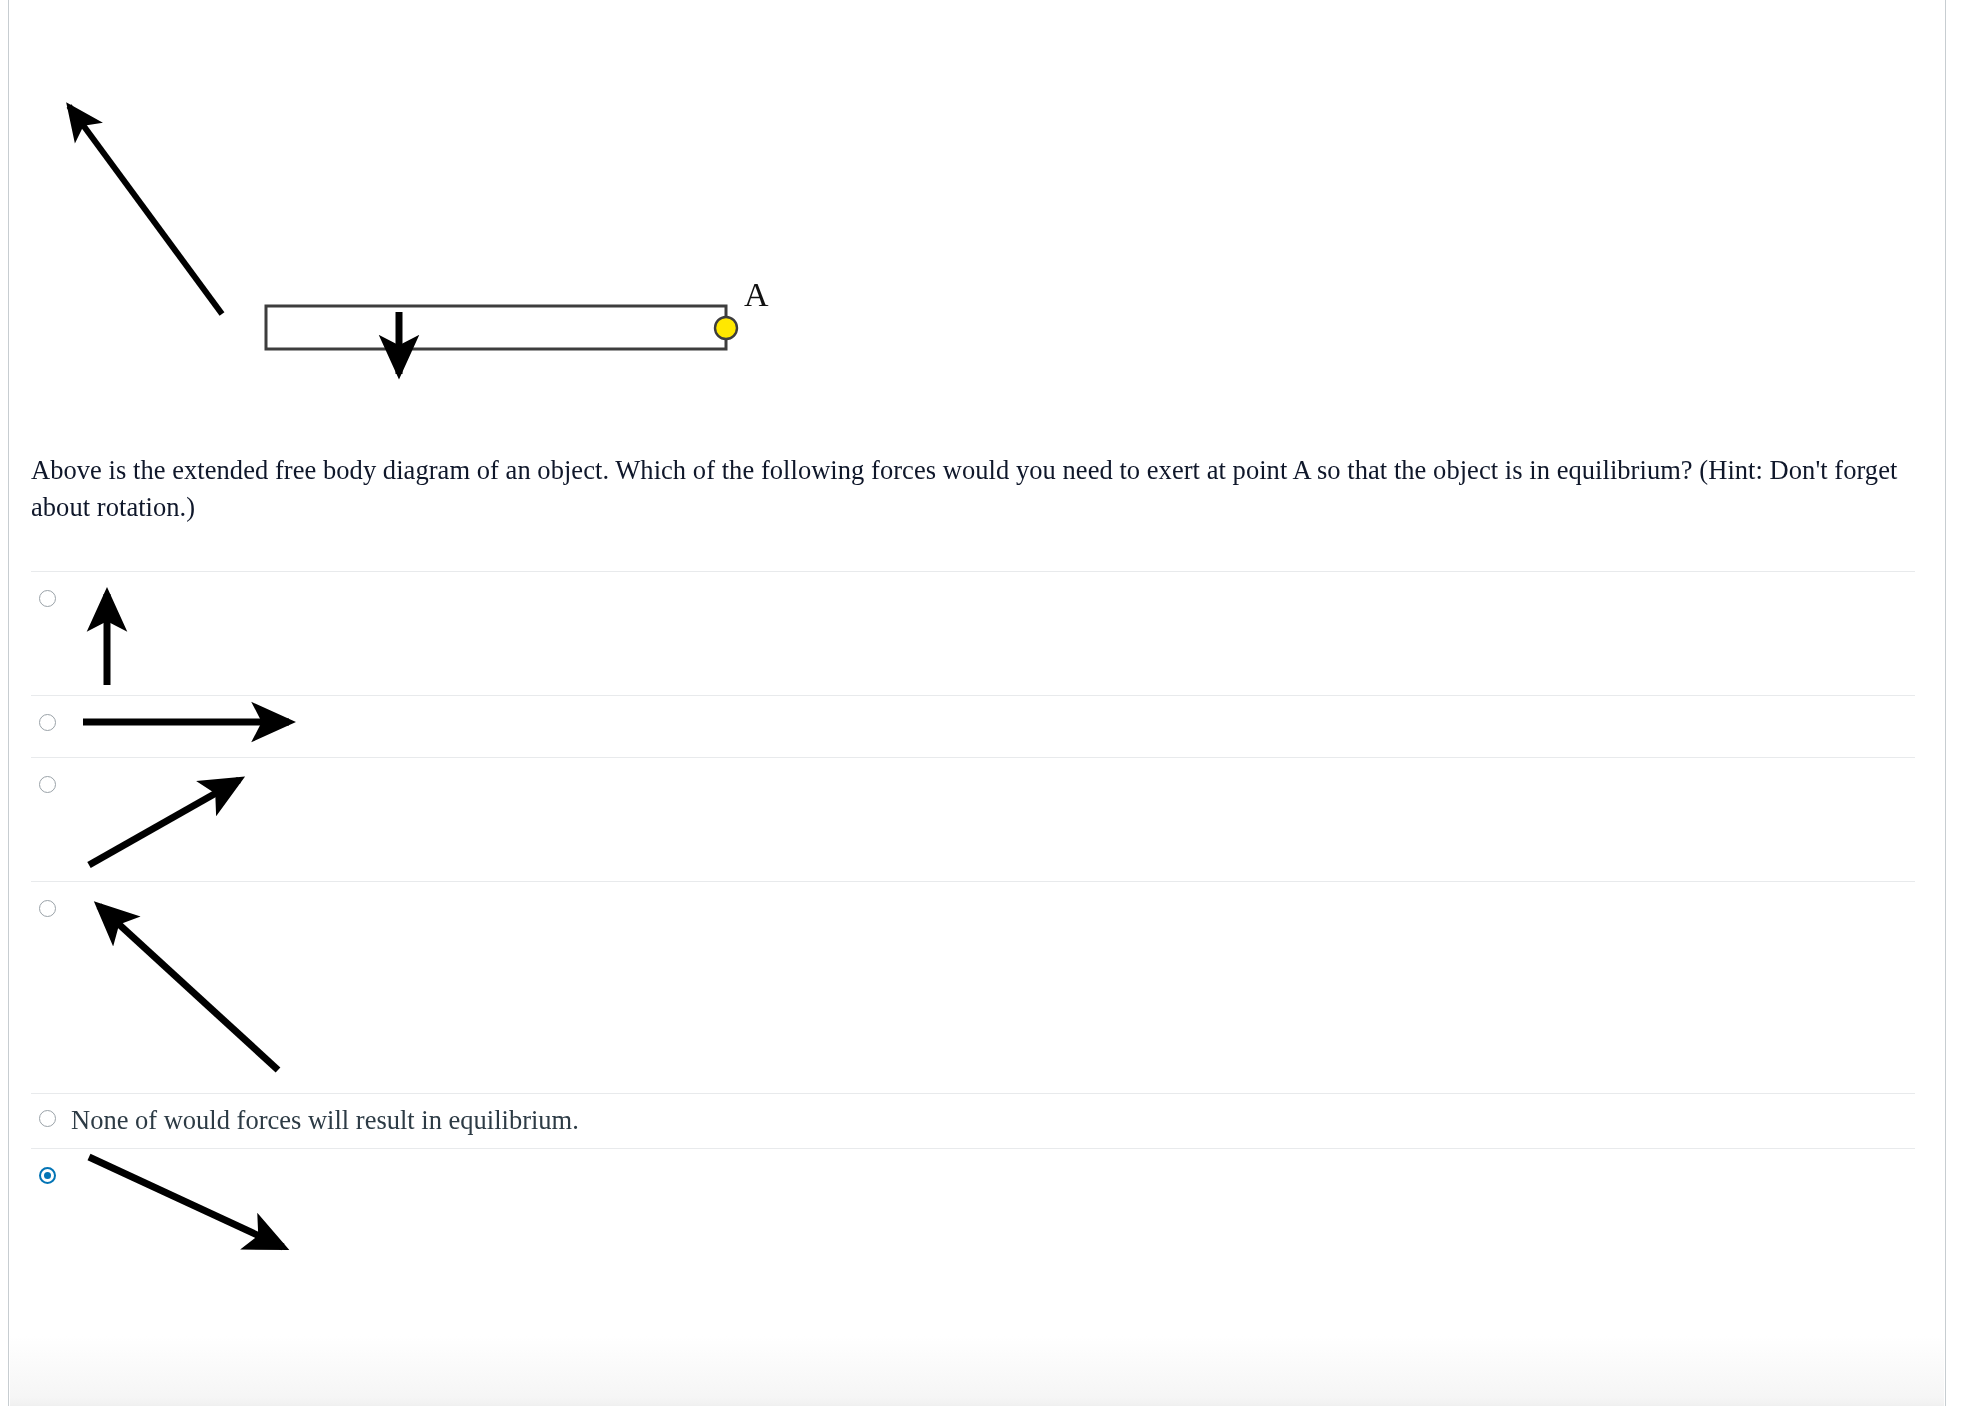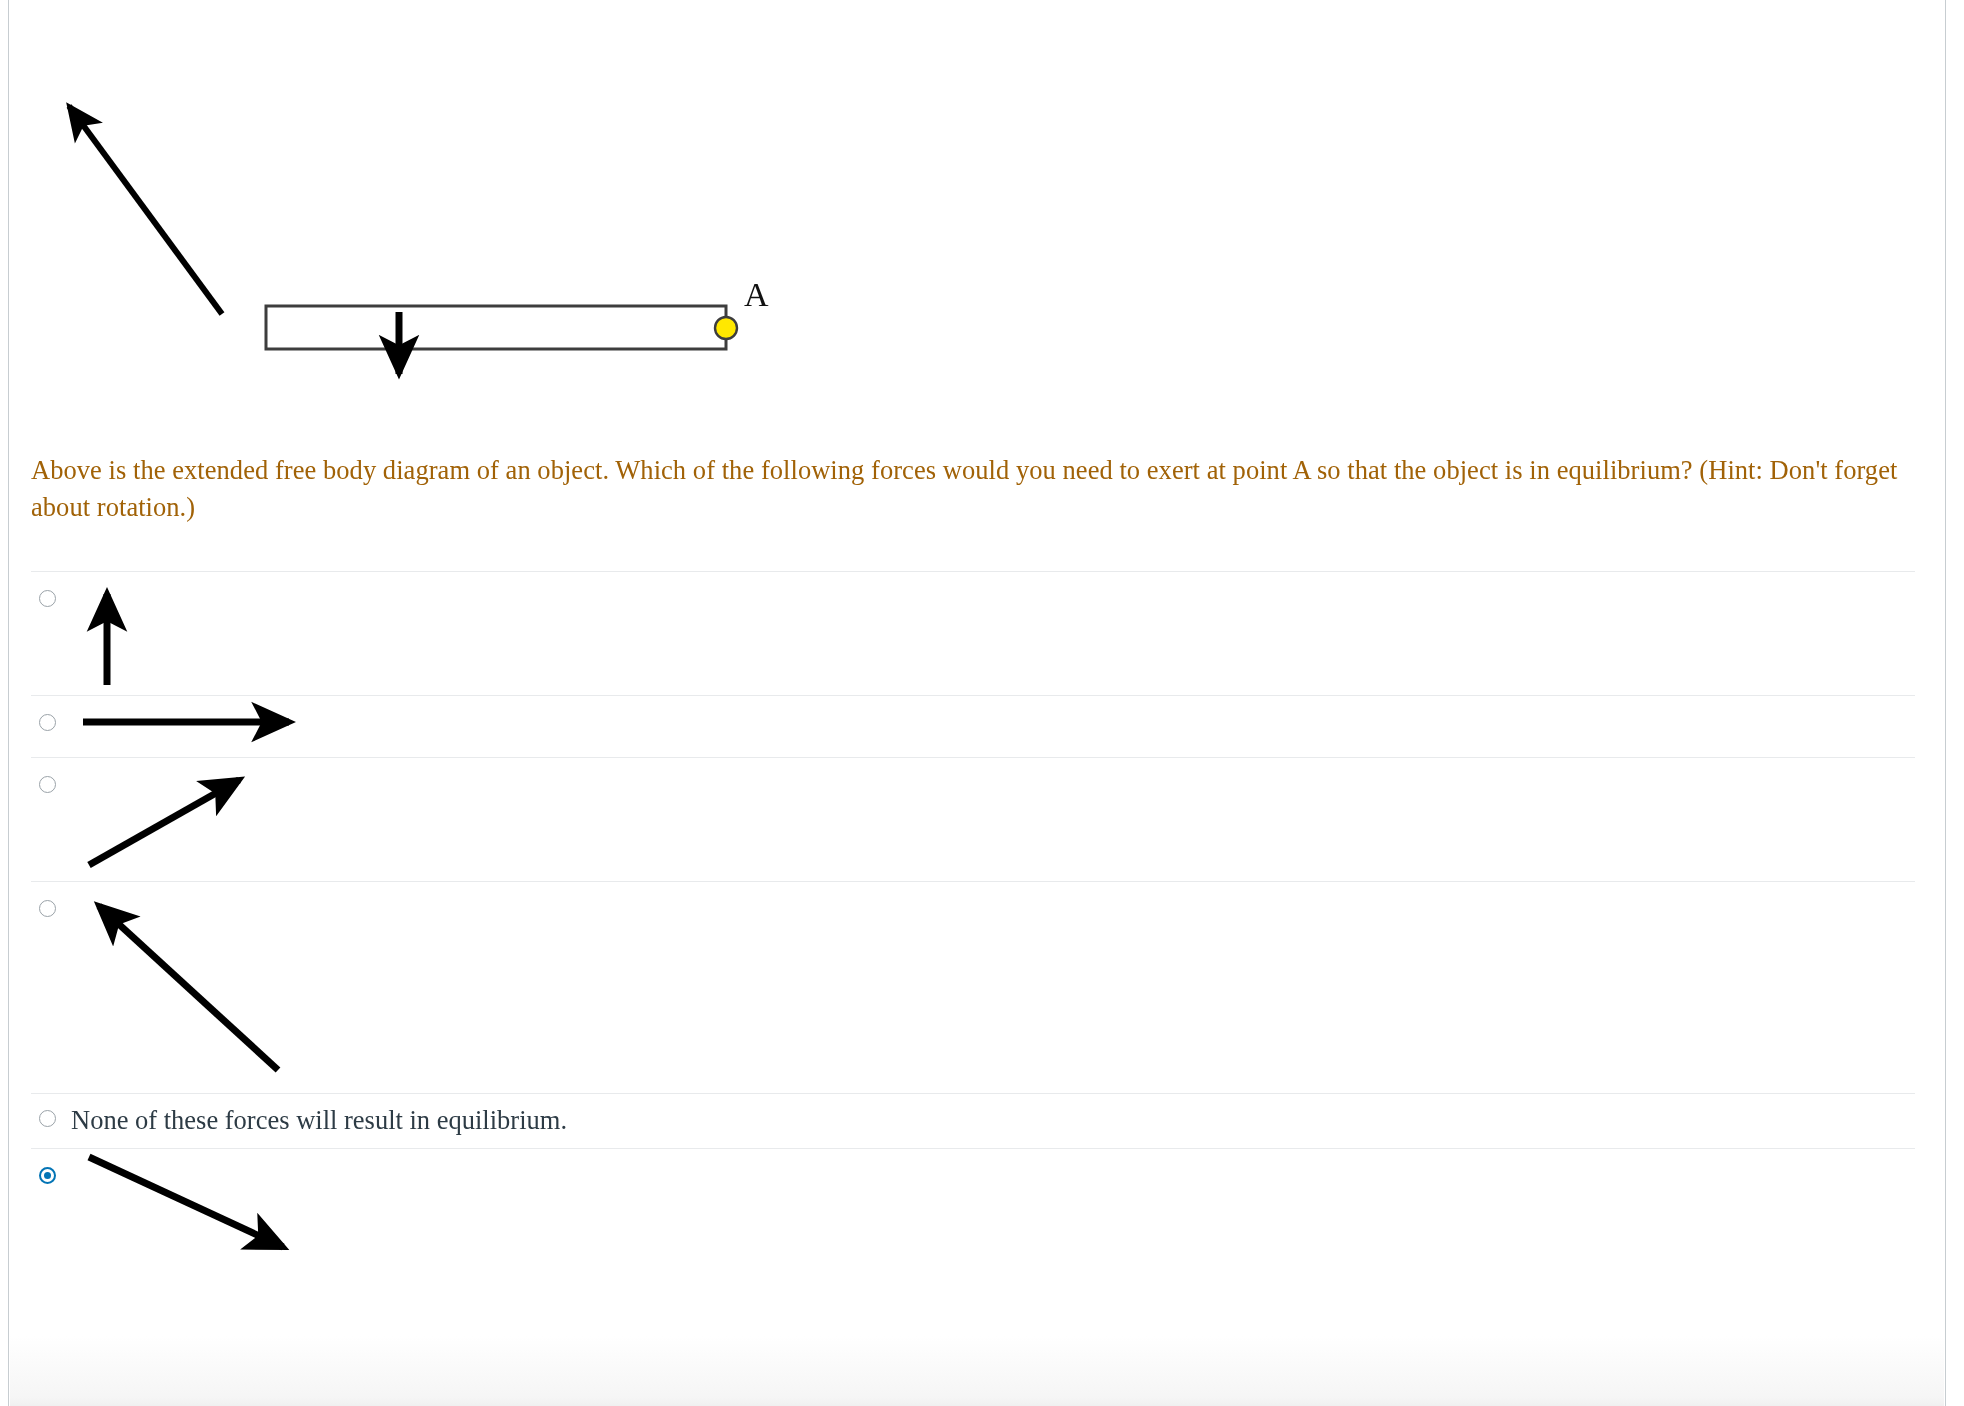--- a/index.html
+++ b/index.html
@@ -76,21 +76,21 @@
 
   
   .question-text {
     position: absolute;
     left: 22px;
     top: 408px;
     width: 1880px;
     font-family: "Liberation Serif", serif;
     font-size: 26.5px;
     line-height: 1.38;
-    color: #a16207;
+    color: #0f172a;
     letter-spacing: 0.05px;
   }
 
   
   .answers {
     position: absolute;
     left: 22px;
     top: 527px;
     width: 1884px;
   }
@@ -255,21 +255,21 @@
               </defs>
               <g>
                 <line x1="207" y1="188" x2="28" y2="24" stroke="#000000" stroke-width="7" marker-end="url(#ah4)"></line>
               </g>
             </svg>
           </div>
         </div>
 
         <div class="answer">
           <span class="radio" style="top:16px;"></span>
-          <div class="answer-text">None of these forces will result in equilibrium.</div>
+          <div class="answer-text">None of would forces will result in equilibrium.</div>
         </div>
 
         <div class="answer" style="height:124px;">
           <span class="radio selected"></span>
           <div class="answer-art">
             <svg width="300" height="124" viewBox="0 0 300 124" xmlns="http://www.w3.org/2000/svg">
               <defs>
                 <marker id="ah6" markerWidth="7" markerHeight="7" refX="5.4" refY="3.2" orient="auto" markerUnits="strokeWidth">
                   <path d="M0,0.3 L6.4,3.2 L0,6.1 L1.5,3.2 Z" fill="#000000"></path>
                 </marker>

